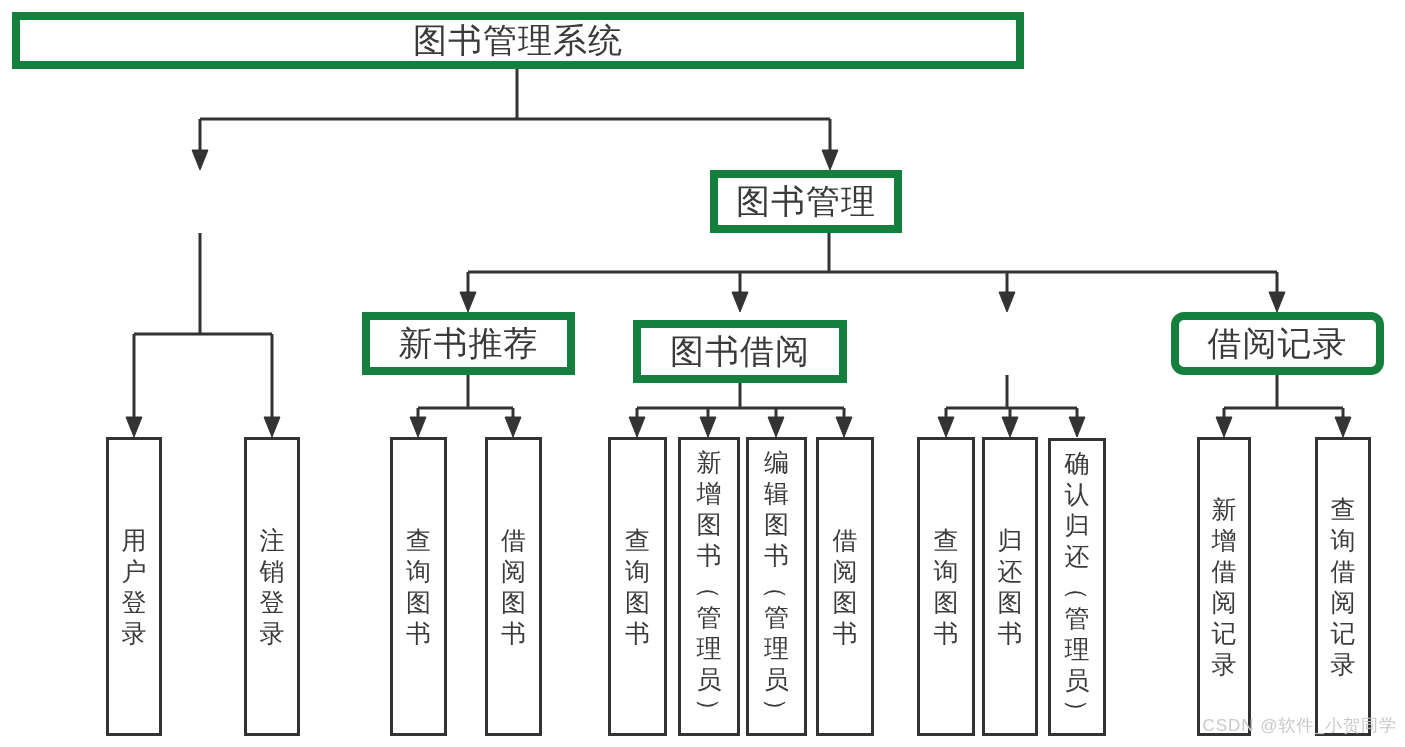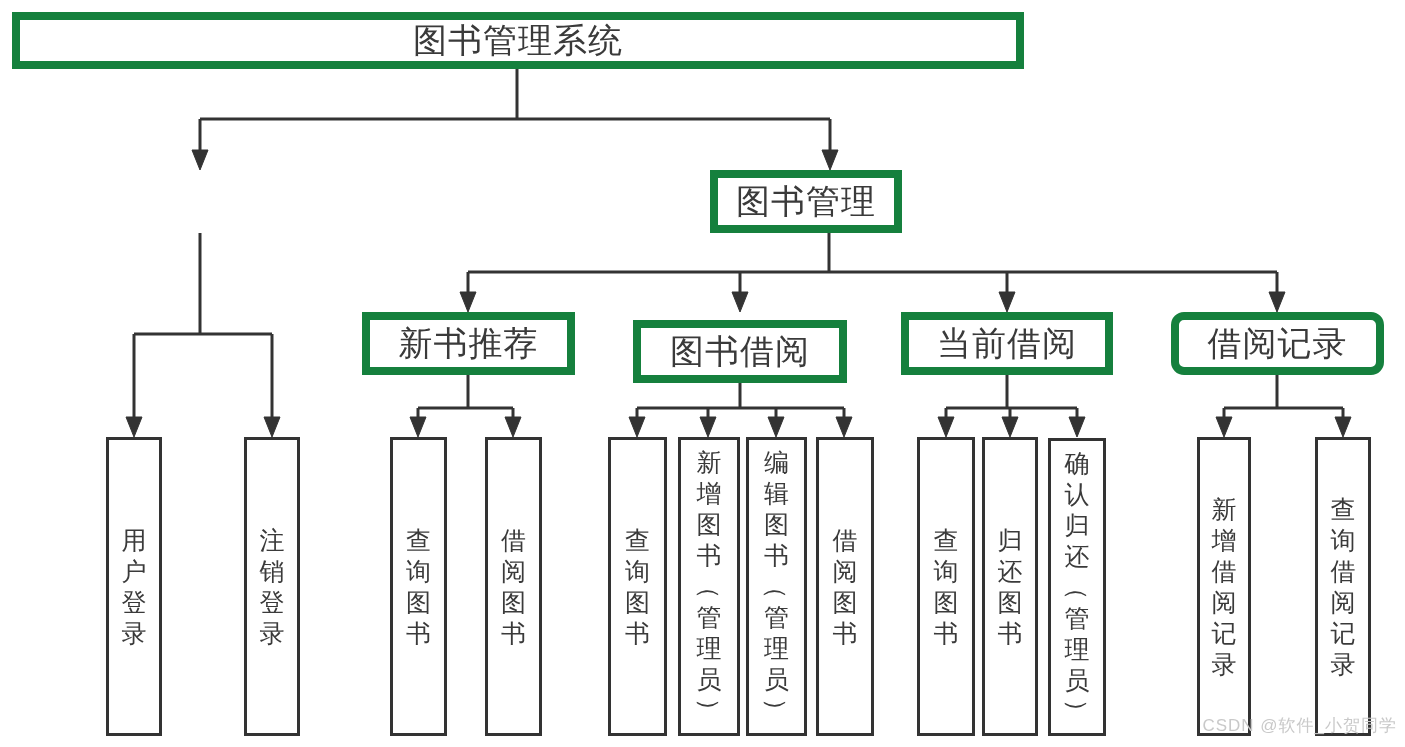--- a/index.html
+++ b/index.html
@@ -93,21 +93,20 @@
     <polygon points="1216,417 1232,417 1224,437"></polygon>
     <polygon points="1335,417 1351,417 1343,437"></polygon>
   </svg>
 
   <div class="hbox" style="left:12px;top:12px;width:1012px;height:57px;">图书管理系统</div>
 
   <div class="hbox" style="left:710px;top:170px;width:192px;height:63px;">图书管理</div>
 
   <div class="hbox" style="left:362px;top:312px;width:213px;height:63px;">新书推荐</div>
   <div class="hbox" style="left:633px;top:320px;width:214px;height:63px;">图书借阅</div>
-  <div class="hbox" style="left:901px;top:312px;width:212px;height:63px;">当前借阅</div>
   <div class="hbox" style="left:1171px;top:312px;width:213px;height:63px;border-radius:13px;">借阅记录</div>
 
   <div class="vbox" style="left:106px;top:437px;width:56px;height:299px;">
       <span class="vchar">用</span>
       <span class="vchar">户</span>
       <span class="vchar">登</span>
       <span class="vchar">录</span>
     </div>
   <div class="vbox" style="left:244px;top:437px;width:56px;height:299px;">
       <span class="vchar">注</span>

